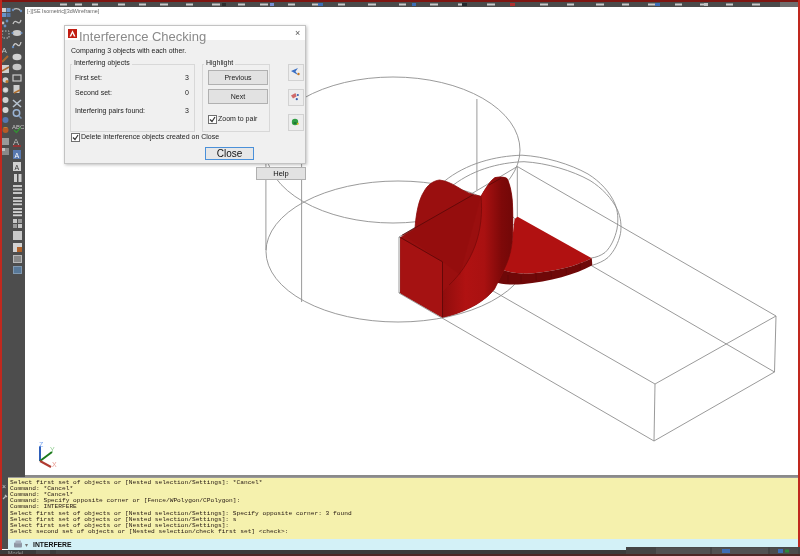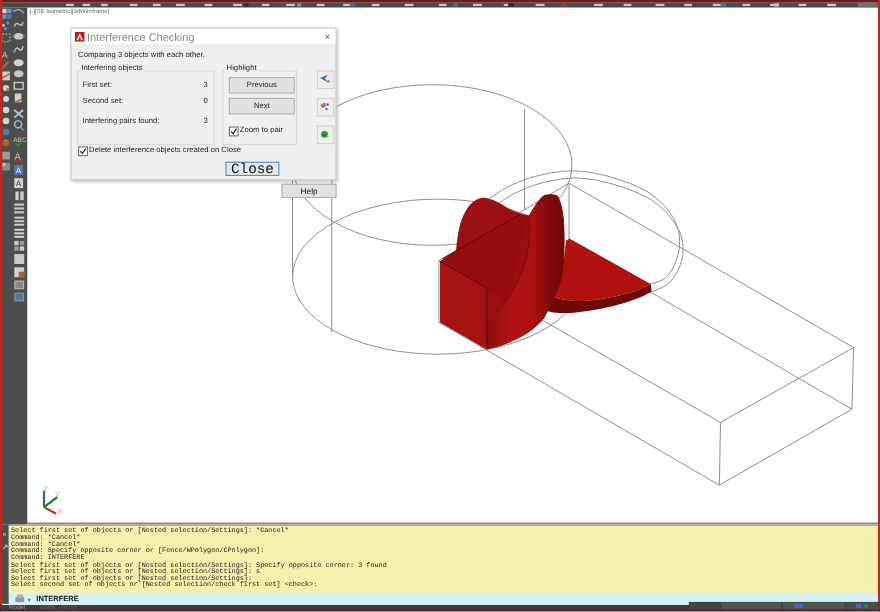--- a/index.html
+++ b/index.html
@@ -222,21 +222,21 @@
   <text x="22" y="29" font-size="7" fill="#e89a90">X</text>
 </svg>
 
 <div class="abs" style="left:64px;top:25px;width:240px;height:137px;background:#f0f0f0;border:1px solid #c3c3c3;box-shadow:1px 1px 3px rgba(0,0,0,0.25);">
 
   <div class="abs" style="left:0;top:0;width:240px;height:14px;background:#ffffff;"></div>
   <svg class="abs" style="left:3px;top:3px;" width="9" height="9" viewBox="0 0 9 9">
     <rect width="9" height="9" fill="#c21d12"></rect>
     <path d="M1.5,7.5 L4.5,1.2 L7.5,7.5 L5.9,7.5 L4.5,4.2 L3.1,7.5 Z" fill="#fff"></path>
   </svg>
-  <div class="abs" style="left:14px;top:3px;font-size:10px;color:#8a8a8a;">Interference Checking</div>
+  <div class="abs" style="left:14px;top:3px;font-size:13px;color:#8a8a8a;">Interference Checking</div>
   <div class="abs" style="left:230px;top:2px;font-size:9px;color:#555;">×</div>
 
   <div class="abs" style="left:6px;top:21px;font-size:7px;color:#222;">Comparing 3 objects with each other.</div>
 
   <div class="abs" style="left:5px;top:38px;width:123px;height:66px;border:1px solid #d8d8d8;"></div>
   <div class="abs" style="left:7px;top:33px;background:#f0f0f0;padding:0 2px;font-size:7px;color:#222;">Interfering objects</div>
   <div class="abs" style="left:10px;top:48px;font-size:7px;color:#222;">First set:</div>
   <div class="abs" style="left:120px;top:48px;font-size:7px;color:#222;">3</div>
   <div class="abs" style="left:10px;top:63px;font-size:7px;color:#222;">Second set:</div>
   <div class="abs" style="left:120px;top:63px;font-size:7px;color:#222;">0</div>
@@ -270,21 +270,21 @@
       <path d="M2,5 A3,3 0 0 0 6,5 L4,4 Z" fill="#1c6e2e"></path>
       <circle cx="6.8" cy="5.8" r="1" fill="#d4b818"></circle>
     </svg>
 
   <div class="abs" style="left:6px;top:107px;width:7px;height:7px;background:#fff;border:1px solid #707070;"></div>
   <svg class="abs" style="left:7px;top:108px;" width="7" height="7">
       <path d="M1,3.5 L3,5.5 L6,1" stroke="#333" stroke-width="1.2" fill="none"></path>
     </svg>
   <div class="abs" style="left:16px;top:107px;font-size:7px;color:#222;">Delete interference objects created on Close</div>
 
-  <div class="abs" style="left:140px;top:121px;width:47px;height:11px;background:#e7e7e7;border:1.5px solid #4a90d9;font-size:13px;color:#111;text-align:center;line-height:11px;font-family:Liberation Mono, monospace;">Close</div>
+  <div class="abs" style="left:140px;top:121px;width:47px;height:11px;background:#e7e7e7;border:1.5px solid #4a90d9;font-size:10px;color:#111;text-align:center;line-height:11px;">Close</div>
   <div class="abs" style="left:191px;top:121px;width:48px;height:11px;background:#e2e2e2;border:1px solid #b0b0b0;font-size:7.5px;color:#111;text-align:center;line-height:11px;margin-top:20px;">Help</div>
 </div>
 
 <div class="abs" style="left:8px;top:477px;width:790px;height:62px;background:#f5f1ad;border-top:1px solid #999;box-sizing:border-box;">
   <div style="font-family:'Liberation Mono',monospace;font-size:6.2px;line-height:6.2px;color:#241712;padding:1.5px 0 0 2px;white-space:pre;">Select first set of objects or [Nested selection/Settings]: *Cancel*
 Command: *Cancel*
 Command: *Cancel*
 Command: Specify opposite corner or [Fence/WPolygon/CPolygon]:
 Command: INTERFERE
 Select first set of objects or [Nested selection/Settings]: Specify opposite corner: 3 found

